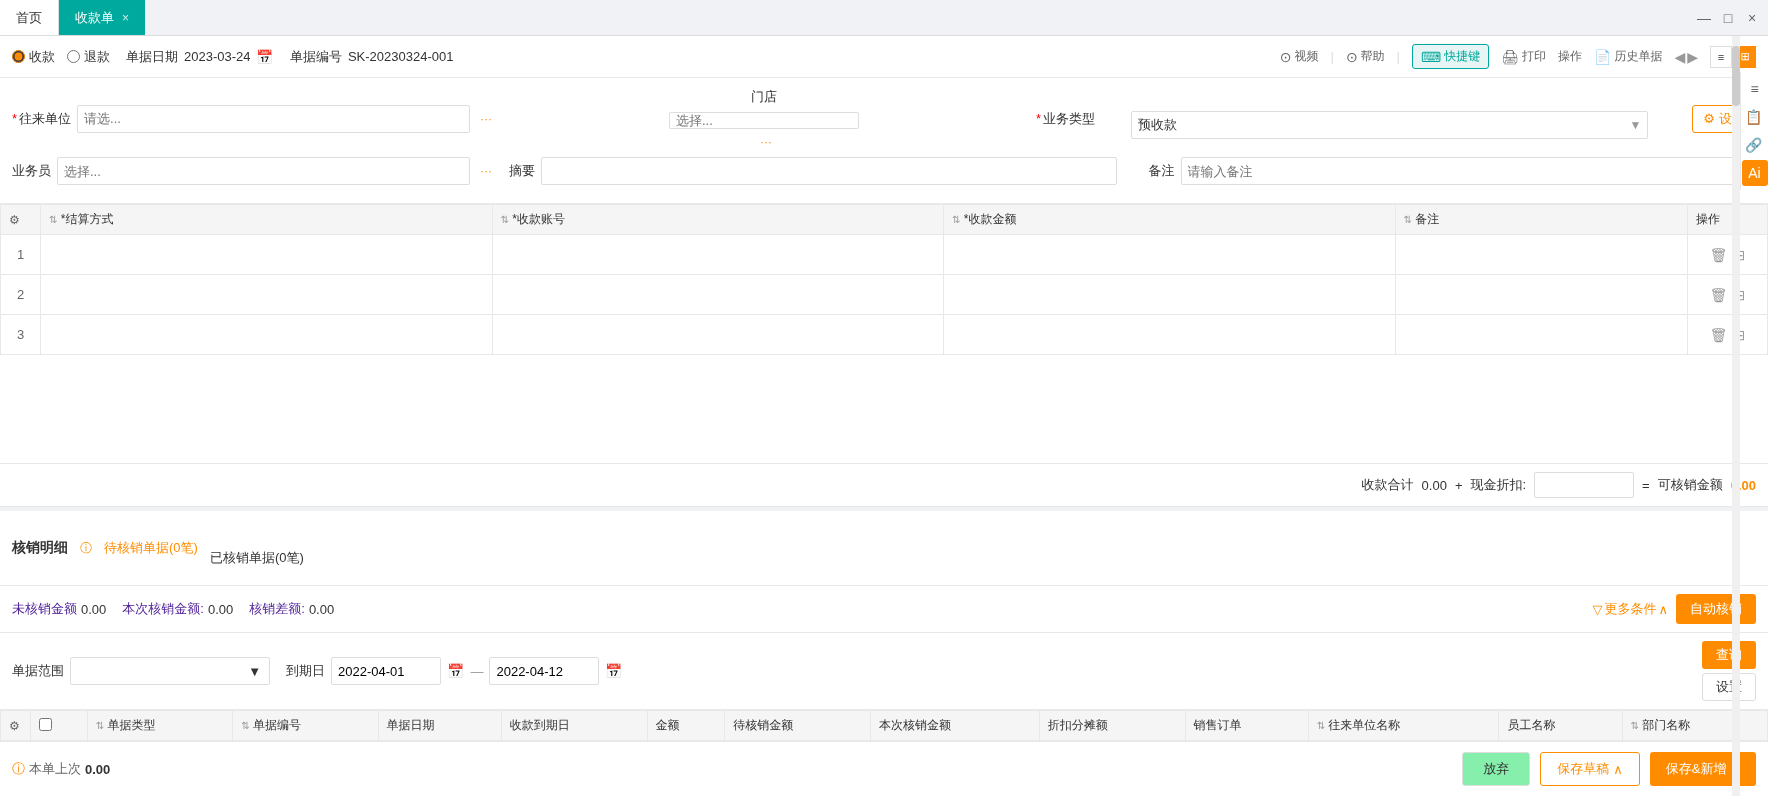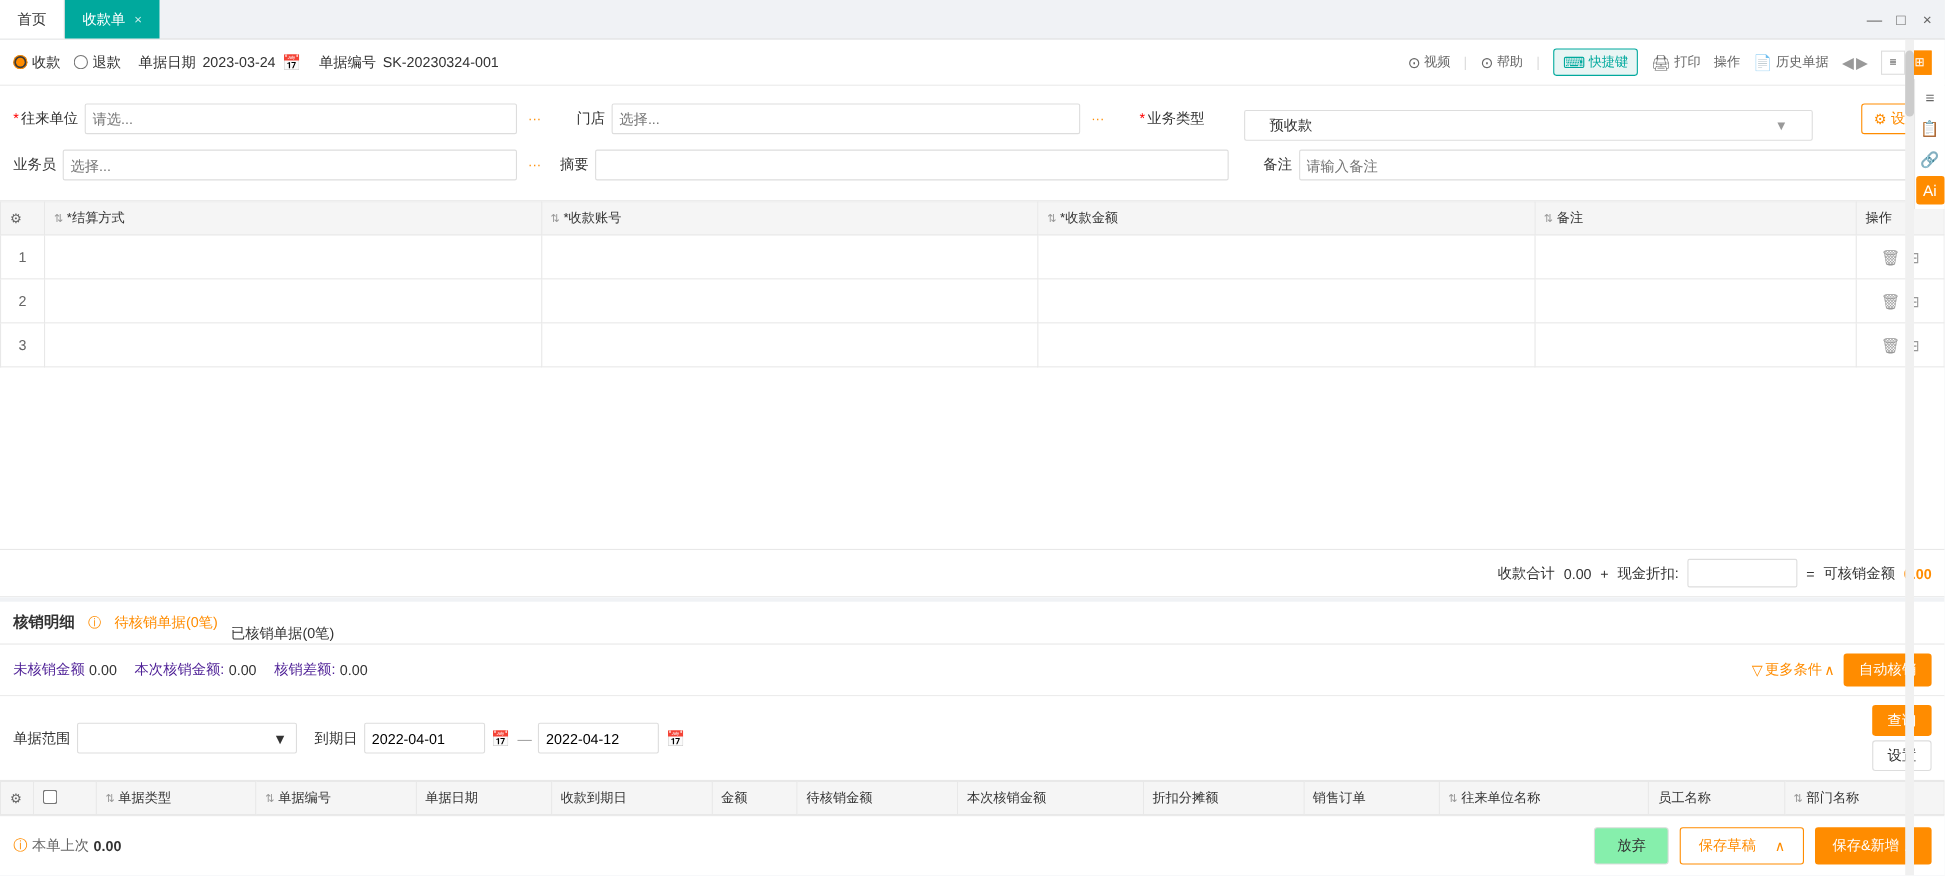--- a/index.html
+++ b/index.html
@@ -36,21 +36,21 @@
     .view-btn-active { background: #ff8c00; color: #fff; border-color: #ff8c00; }
 
     
     .form-area { padding: 10px 12px; border-bottom: 1px solid #e8e8e8; background: #fff; }
     .form-row { display: flex; align-items: center; gap: 0; margin-bottom: 8px; }
     .form-field { display: flex; align-items: center; flex: 1; gap: 6px; }
     .field-label { white-space: nowrap; font-size: 13px; color: #333; }
     .required { color: #f00; margin-right: 2px; }
     .field-input { flex: 1; height: 28px; border: 1px solid #ddd; border-radius: 2px; padding: 0 6px; font-size: 13px; color: #999; outline: none; }
     .more-btn { color: #ff8c00; cursor: pointer; font-size: 12px; margin-left: 4px; }
-    .field-select { display: flex; align-items: center; flex: 1; height: 28px; border: 1px solid #ddd; border-radius: 2px; padding: 0 22px; justify-content: space-between; cursor: pointer; margin-top: 12px; }
+    .field-select { display: flex; align-items: center; flex: 1; height: 28px; border: 1px solid #ddd; border-radius: 2px; padding: 0 6px; justify-content: space-between; cursor: pointer; margin-top: 12px; }
     .field-select-text { color: #333; font-size: 13px; }
     .dropdown-arrow { color: #999; font-size: 12px; }
     .settings-btn { border: 1px solid #ff8c00; color: #ff8c00; padding: 4px 10px; border-radius: 3px; cursor: pointer; font-size: 13px; display: flex; align-items: center; gap: 4px; }
 
     
     .table-area { flex: 1; overflow: hidden; border-bottom: 1px solid #e8e8e8; }
     .data-table { width: 100%; border-collapse: collapse; }
     .data-table th { background: #f5f5f5; border: 1px solid #e8e8e8; padding: 6px 8px; font-size: 12px; color: #333; font-weight: normal; text-align: left; white-space: nowrap; }
     .data-table td { border: 1px solid #e8e8e8; padding: 6px 8px; font-size: 13px; height: 40px; }
     .data-table .row-num { color: #666; text-align: center; width: 40px; }
@@ -61,21 +61,21 @@
 
     
     .summary-row { display: flex; align-items: center; justify-content: flex-end; padding: 8px 12px; gap: 8px; background: #fff; border-bottom: 1px solid #e8e8e8; font-size: 13px; }
     .summary-label { color: #333; }
     .summary-value { color: #333; }
     .summary-orange { color: #ff8c00; font-weight: bold; }
     .summary-input { width: 100px; height: 26px; border: 1px solid #ddd; border-radius: 2px; padding: 0 6px; font-size: 13px; text-align: right; }
 
     
     .writeoff-section { background: #fff; border-top: 4px solid #f0f2f5; flex-shrink: 0; }
-    .writeoff-header { display: flex; align-items: center; padding: 0 12px; gap: 12px; border-bottom: 1px solid #e8e8e8; }
+    .writeoff-header { display: flex; align-items: center; padding: 18px 12px; gap: 12px; border-bottom: 1px solid #e8e8e8; }
     .section-title { font-size: 14px; font-weight: bold; color: #333; }
     .info-icon { color: #ff8c00; font-size: 12px; cursor: pointer; }
     .tab-link { color: #ff8c00; cursor: pointer; font-size: 13px; }
     .tab-link-normal { color: #333; cursor: pointer; font-size: 13px; margin-top: 20px; }
 
     .writeoff-stats { display: flex; align-items: center; gap: 16px; padding: 8px 12px; border-bottom: 1px solid #e8e8e8; font-size: 13px; }
     .stat-item { display: flex; align-items: center; gap: 4px; }
     .stat-label { color: #4c1d95; }
     .stat-value { color: #333; }
     .writeoff-right { margin-left: auto; display: flex; align-items: center; gap: 8px; }
@@ -97,21 +97,21 @@
     .bottom-table th { background: #f5f5f5; border: 1px solid #e8e8e8; padding: 6px 8px; font-size: 12px; color: #333; font-weight: normal; text-align: left; white-space: nowrap; }
     .checkbox-col { width: 30px; text-align: center; }
 
     
     .footer { display: flex; align-items: center; padding: 10px 12px; border-top: 1px solid #e8e8e8; background: #fff; }
     .footer-info { display: flex; align-items: center; gap: 4px; font-size: 13px; color: #666; }
     .footer-info-icon { color: #ff8c00; cursor: pointer; }
     .footer-value { color: #333; font-weight: bold; }
     .footer-right { margin-left: auto; display: flex; gap: 10px; }
     .btn-abandon { border: 1px solid #ddd; background: #86efac; padding: 7px 20px; border-radius: 3px; cursor: pointer; font-size: 13px; color: #333; }
-    .btn-draft { border: 1px solid #ff8c00; background: #fff; padding: 7px 16px; border-radius: 3px; cursor: pointer; font-size: 13px; color: #ff8c00; display: flex; align-items: center; gap: 17px; }
+    .btn-draft { border: 1px solid #ff8c00; background: #fff; padding: 7px 16px; border-radius: 3px; cursor: pointer; font-size: 13px; color: #ff8c00; display: flex; align-items: center; gap: 4px; }
     .btn-save { background: #ff8c00; color: #fff; border: none; padding: 7px 16px; border-radius: 3px; cursor: pointer; font-size: 13px; display: flex; align-items: center; gap: 4px; }
 
     
     .right-sidebar { position: absolute; right: 0; top: 36px; width: 28px; display: flex; flex-direction: column; align-items: center; background: #fff; border-left: 1px solid #e8e8e8; gap: 2px; padding: 4px 0; z-index: 10; }
     .sidebar-icon { width: 26px; height: 26px; display: flex; align-items: center; justify-content: center; cursor: pointer; color: #666; font-size: 14px; border-radius: 3px; }
     .sidebar-icon-active { background: #ff8c00; color: #fff; border-radius: 3px; }
 
     .content-wrapper { position: relative; flex: 1; display: flex; flex-direction: column; overflow: hidden; }
     .scrollbar-area { position: absolute; right: 28px; top: 0; width: 8px; height: 100%; background: #f0f0f0; }
     .scrollbar-thumb { width: 8px; height: 60px; background: #ccc; border-radius: 4px; position: absolute; top: 10px; }
@@ -194,21 +194,21 @@
       </div>
     </div>
 
     <div class="form-area">
       <div class="form-row">
         <div class="form-field" style="max-width:480px;">
           <span class="field-label"><span class="required">*</span><span>往来单位</span></span>
           <input class="field-input" type="text" placeholder="请选... " style="">
           <span class="more-btn">···</span>
         </div>
-        <div class="form-field" style="max-width:480px; margin-left:32px;">
+        <div class="form-field" style="max-width:480px; margin-left:32px;flex-direction:column;">
           <span class="field-label">门店</span>
           <input class="field-input" type="text" placeholder="选择..." style="">
           <span class="more-btn">···</span>
         </div>
         <div class="form-field" style="margin-left:32px; min-width:260px;gap:36px;">
           <span class="field-label"><span class="required">*</span><span>业务类型</span></span>
           <div class="field-select" style="flex:1;">
             <span class="field-select-text">预收款</span>
             <span class="dropdown-arrow">▼</span>
           </div>

